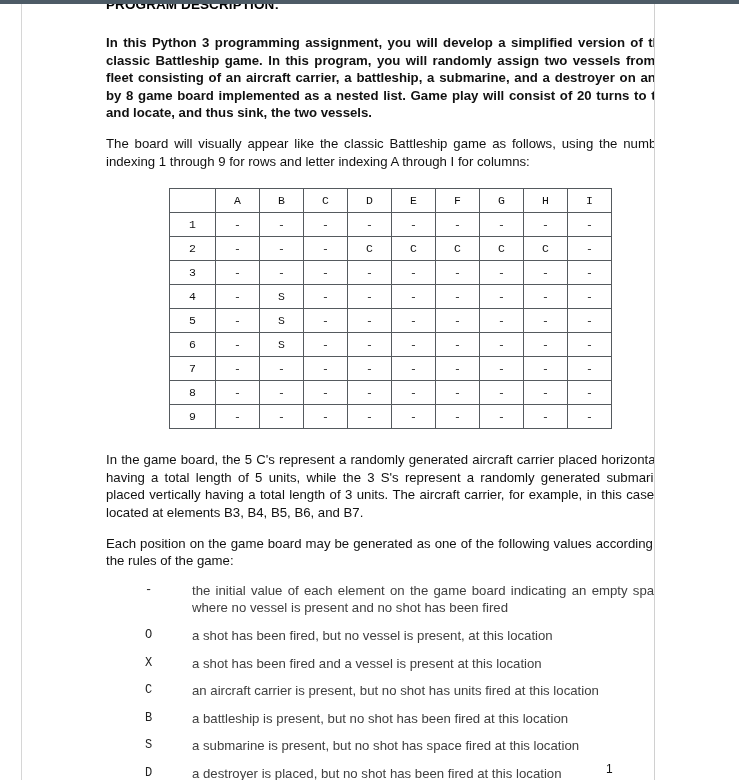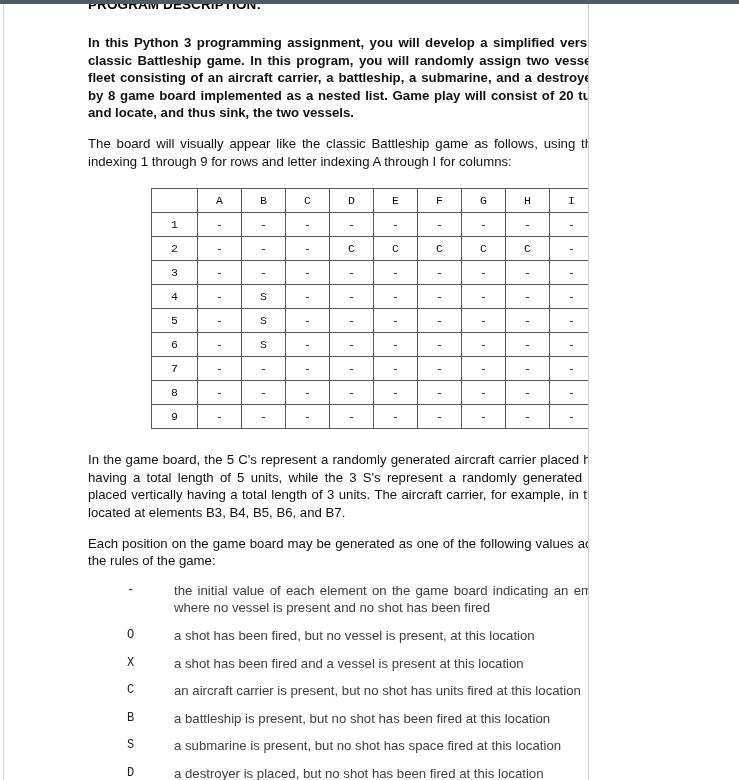--- a/index.html
+++ b/index.html
@@ -22,22 +22,22 @@
     position: absolute;
     top: 0; left: 0;
     width: 739px;
     height: 4px;
     background: #4d5b66;
     z-index: 30;
   }
   #page-sheet {
     position: absolute;
     top: 0;
-    left: 3px;
-    width: 586px;
+    left: 21px;
+    width: 634px;
     height: 780px;
     background: #ffffff;
     border-left: 1px solid #d6d6d6;
     border-right: 1px solid #d0d0d0;
     box-sizing: border-box;
     overflow: hidden;
   }
   #viewer-gutter-right {
     position: absolute;
     top: 4px;

